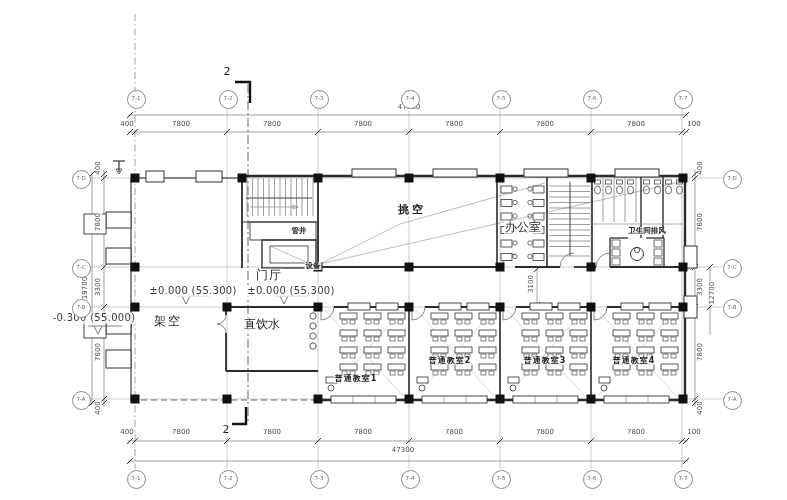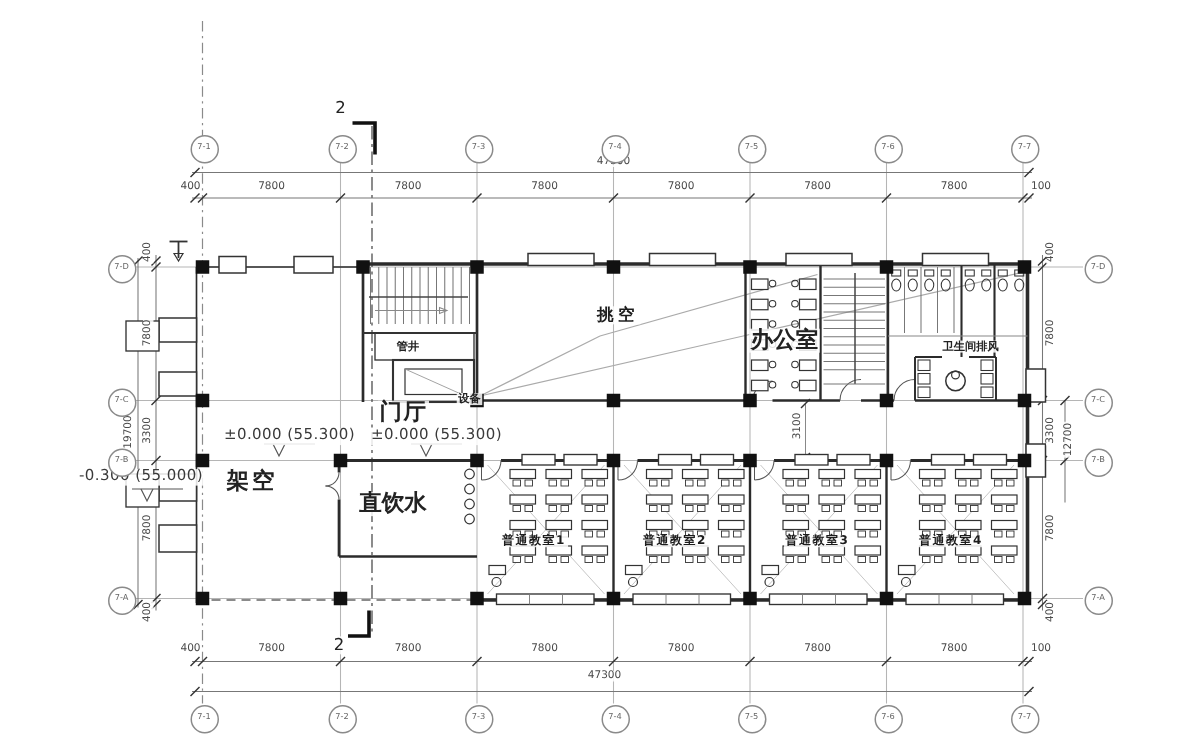--- a/index.html
+++ b/index.html
@@ -7,21 +7,21 @@
        font-family:"DejaVu Sans","Liberation Sans",sans-serif;}
   #stage{position:absolute;left:0;top:0;width:787px;height:500px;background:#fff}
   #plan{position:absolute;left:0;top:0}
   .lbl{position:absolute;transform:translate(-50%,-50%);white-space:nowrap;color:#333;
        background:rgba(255,255,255,.85);padding:0 1px;line-height:1.05}
   .rot{transform:translate(-50%,-50%) rotate(-90deg)}
   .dim{font-size:7px;color:#4a4a4a}
   .room{font-size:11px;color:#1d1d1d;font-weight:700;letter-spacing:3px}
   .cls{font-size:8px;color:#1d1d1d;font-weight:700;letter-spacing:1px}
   .small{font-size:7.5px;color:#222;font-weight:700}
-  .mid{font-size:15px;color:#222;font-weight:700;letter-spacing:1px}
+  .mid{font-size:12px;color:#222;font-weight:400;letter-spacing:1px}
   .level{font-size:10px;color:#3a3a3a;letter-spacing:.3px}
   .sec{font-size:11px;color:#222}
   .bubble{position:absolute;width:17px;height:17px;border:1px solid #8a8a8a;border-radius:50%;
           background:#fff;color:#666;font-size:5.5px;display:flex;align-items:center;
           justify-content:center;line-height:1;letter-spacing:0}
 </style>
 </head>
 <body>
 
 <div id="stage">
@@ -457,25 +457,25 @@
       <rect x="313.5" y="394.5" width="9" height="9" fill="#111"></rect>
       <rect x="404.5" y="394.5" width="9" height="9" fill="#111"></rect>
       <rect x="495.5" y="394.5" width="9" height="9" fill="#111"></rect>
       <rect x="586.5" y="394.5" width="9" height="9" fill="#111"></rect>
       <rect x="678.5" y="394.5" width="9" height="9" fill="#111"></rect>
     </svg>
 
   <div class="lbl room" style="left:412px;top:210px">挑空</div>
   <div class="lbl mid" style="left:523px;top:227px;letter-spacing:0">办公室</div>
   <div class="lbl small" style="left:647px;top:231px">卫生间排风</div>
-  <div class="lbl small" style="left:272px;top:231px">管井</div>
+  <div class="lbl small" style="left:299px;top:231px">管井</div>
   <div class="lbl small" style="left:313px;top:266px">设备</div>
   <div class="lbl mid" style="left:269px;top:275px">门厅</div>
   <div class="lbl mid" style="left:168px;top:321px;letter-spacing:2px">架空</div>
-  <div class="lbl mid" style="left:262px;top:336px;letter-spacing:0">直饮水</div>
+  <div class="lbl mid" style="left:262px;top:324px;letter-spacing:0">直饮水</div>
 
   <div class="lbl level" style="left:193px;top:291px">±0.000 (55.300)</div>
   <div class="lbl level" style="left:291px;top:291px">±0.000 (55.300)</div>
   <div class="lbl level" style="left:94px;top:318px">-0.300 (55.000)</div>
 
   <div class="lbl dim" style="left:409px;top:108px">47300</div>
   <div class="lbl dim" style="left:403px;top:451px">47300</div>
   <div class="lbl dim rot" style="left:86px;top:288px">19700</div>
   <div class="lbl dim rot" style="left:713px;top:293px">12700</div>
   <div class="lbl dim rot" style="left:532px;top:284px">3100</div>
@@ -523,17 +523,17 @@
     <div class="lbl dim rot" style="left: 99px; top: 168px;">400</div>
     <div class="lbl dim rot" style="left: 99px; top: 222px;">7800</div>
     <div class="lbl dim rot" style="left: 99px; top: 287px;">3300</div>
     <div class="lbl dim rot" style="left: 99px; top: 352px;">7800</div>
     <div class="lbl dim rot" style="left: 99px; top: 408px;">400</div>
     <div class="lbl dim rot" style="left: 701px; top: 168px;">400</div>
     <div class="lbl dim rot" style="left: 701px; top: 222px;">7800</div>
     <div class="lbl dim rot" style="left: 701px; top: 287px;">3300</div>
     <div class="lbl dim rot" style="left: 701px; top: 352px;">7800</div>
     <div class="lbl dim rot" style="left: 701px; top: 408px;">400</div>
-    <div class="lbl cls" style="left: 356px; top: 361px;">普通教室1</div>
+    <div class="lbl cls" style="left: 356px; top: 379px;">普通教室1</div>
     <div class="lbl cls" style="left: 450px; top: 361px;">普通教室2</div>
     <div class="lbl cls" style="left: 545px; top: 361px;">普通教室3</div>
     <div class="lbl cls" style="left: 634px; top: 361px;">普通教室4</div>
   </div>
 
 </body></html>

